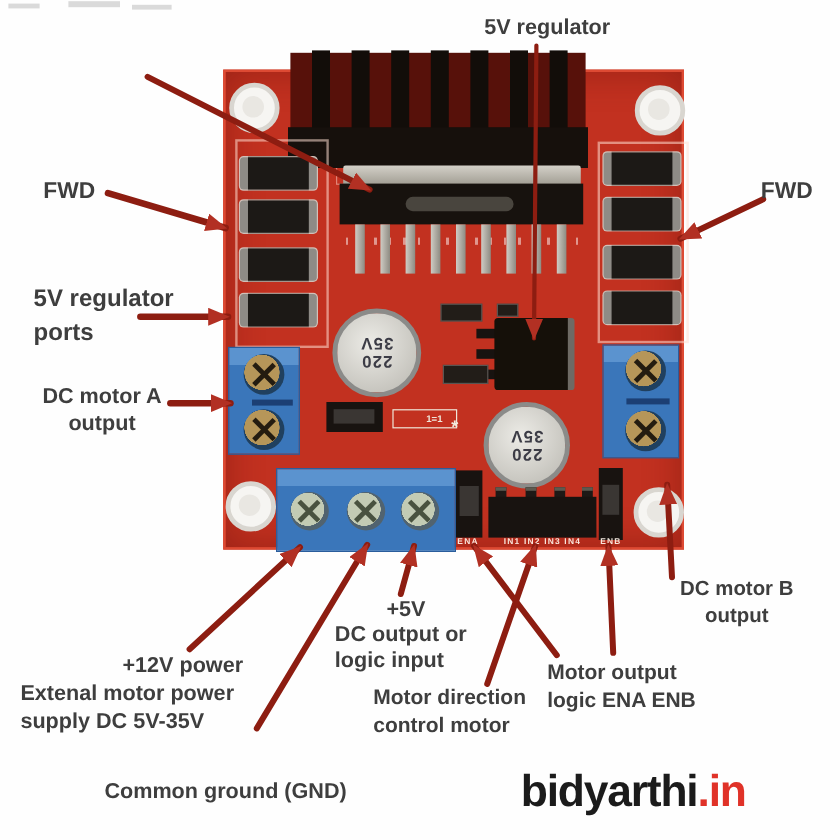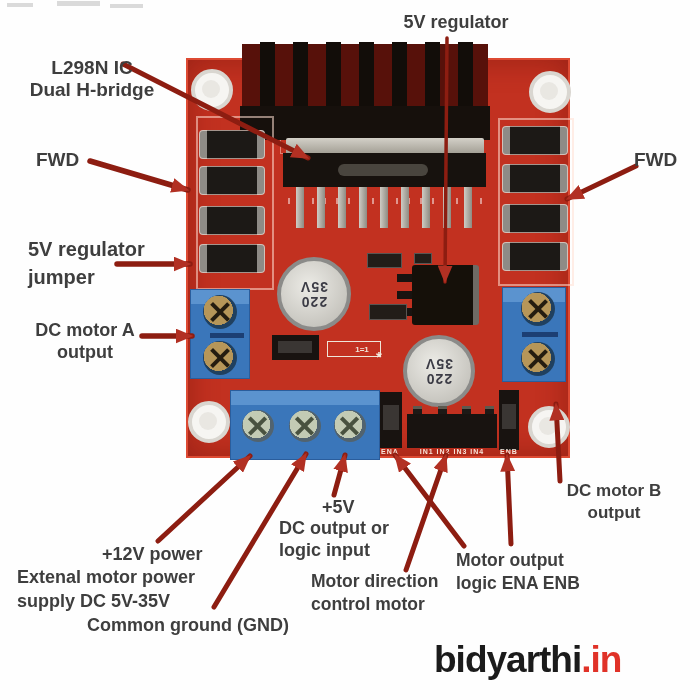--- a/index.html
+++ b/index.html
@@ -200,47 +200,43 @@
       <line x1="406" y1="570" x2="446" y2="455" stroke-width="5" marker-end="url(#ah)"></line>
       <line x1="464" y1="546" x2="395" y2="455" stroke-width="5" marker-end="url(#ah)"></line>
       <line x1="511" y1="544" x2="507" y2="455" stroke-width="5" marker-end="url(#ah)"></line>
       <line x1="560" y1="481" x2="556" y2="404" stroke-width="5" marker-end="url(#ah)"></line>
     </g>
   </svg>
 
   <div class="labs">
     <div class="lab ctr" style="left:400px;top:11px;width:112px;">5V regulator</div>
 
-    <div class="lab ctr" style="left:18px;top:57px;width:148px;font-size:19px;">
-      <span>L298N IC</span><br>
-      <span>Dual H-bridge</span>
-    </div>
 
     <div class="lab" style="left:36px;top:149px;font-size:19px;">FWD</div>
     <div class="lab" style="left:634px;top:149px;font-size:19px;">FWD</div>
 
     <div class="lab" style="left:28px;top:235px;font-size:20px;line-height:28px;">
       <span>5V regulator</span><br>
-      <span>jumper</span>
+      <span>ports</span>
     </div>
 
     <div class="lab ctr" style="left:20px;top:319px;width:130px;">
       <span>DC motor A</span><br>
       <span>output</span>
     </div>
 
     <div class="lab ctr" style="left:552px;top:480px;width:124px;font-size:17px;">
       <span>DC motor B</span><br>
       <span>output</span>
     </div>
 
     <div class="lab" style="left:102px;top:543px;">+12V power</div>
     <div class="lab" style="left:17px;top:566px;">Extenal motor power</div>
     <div class="lab" style="left:17px;top:590px;">supply DC 5V-35V</div>
-    <div class="lab" style="left:87px;top:614px;">Common ground (GND)</div>
+    <div class="lab" style="left:87px;top:648px;">Common ground (GND)</div>
 
     <div class="lab" style="left:322px;top:496px;">+5V</div>
     <div class="lab" style="left:279px;top:517px;">DC output or</div>
     <div class="lab" style="left:279px;top:539px;">logic input</div>
 
     <div class="lab" style="left:311px;top:570px;font-size:17.5px;line-height:23px;">
       <span>Motor direction</span><br>
       <span>control motor</span><br>
     </div>
 

